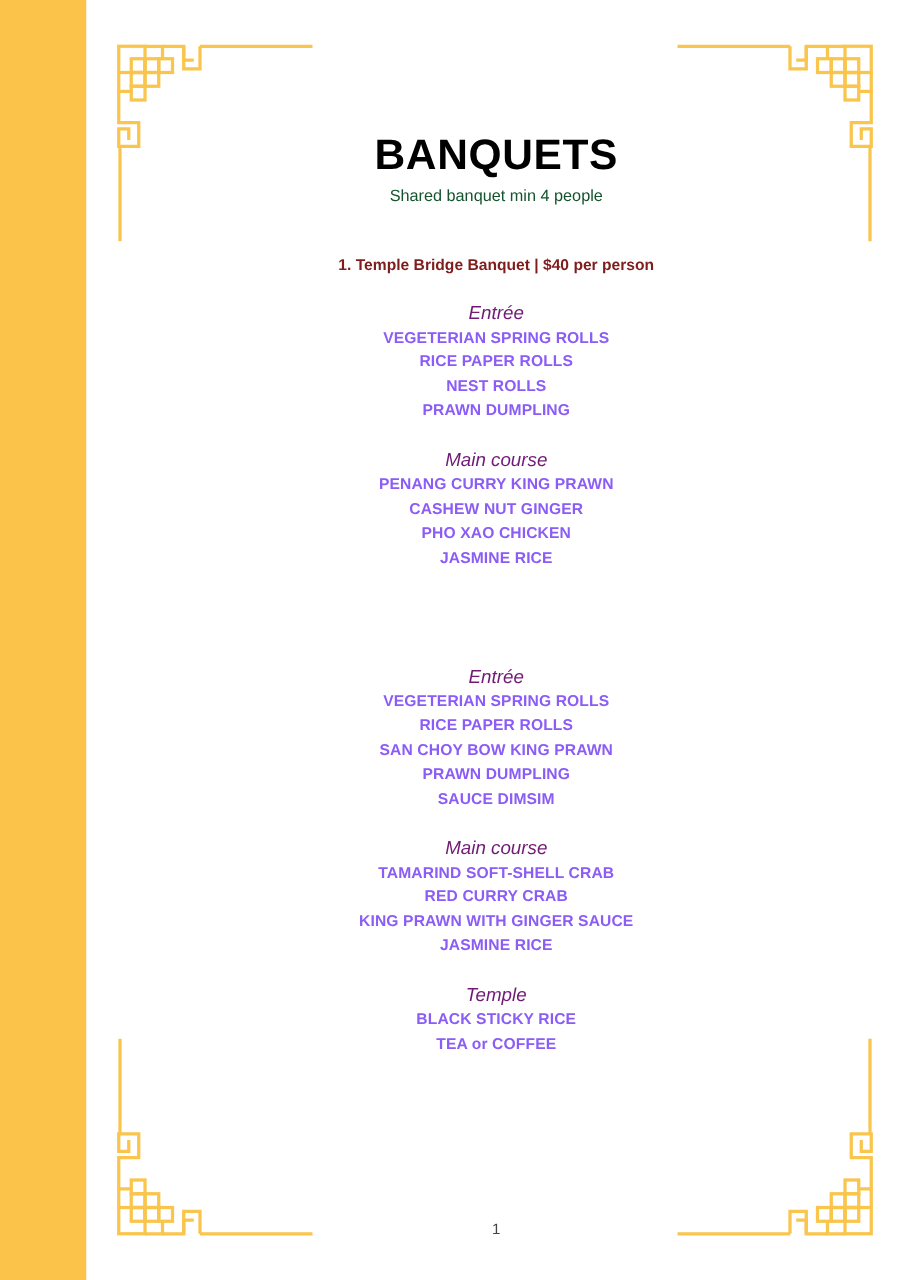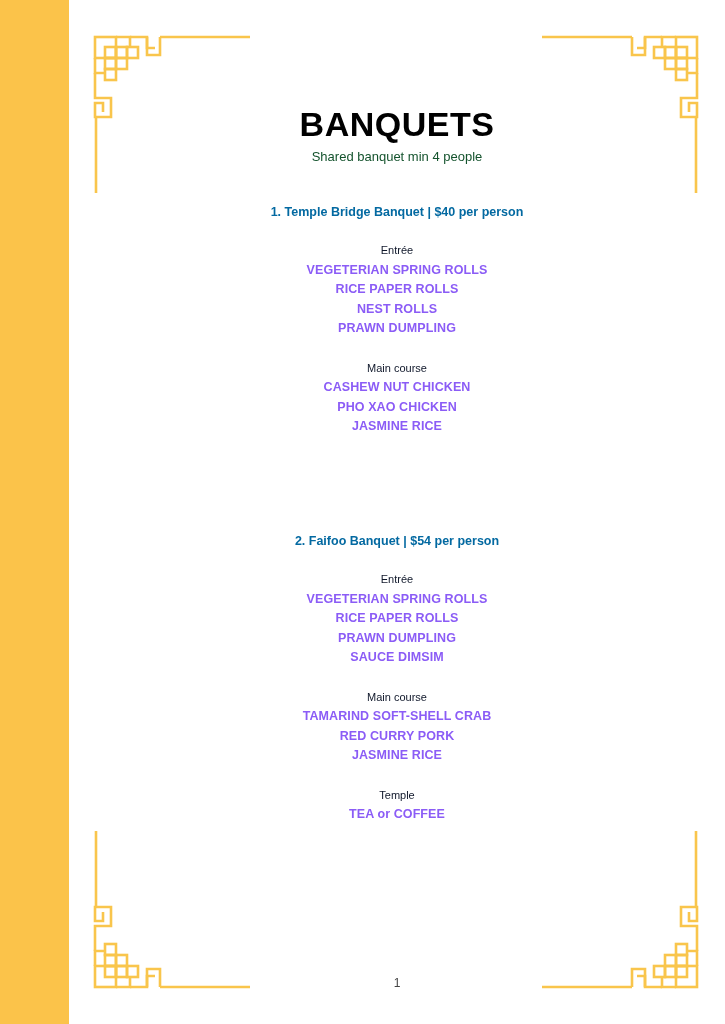--- a/index.html
+++ b/index.html
@@ -63,31 +63,32 @@
     }
     .banquet {
       position: absolute;
       left: 0; right: 0;
     }
     .banquet-1 { top: 203px; }
     .banquet-2 { top: 532px; }
     .banquet-heading {
       font-size: 12.5px;
       font-weight: 700;
-      color: #0369a1;
+      color: #7f1d1d;
       line-height: 18px;
       height: 18px;
       margin-bottom: 20px;
     }
     .section { margin-bottom: 20px; }
     .section-label {
-      font-size: 11px;
+      font-size: 15px;
       font-weight: 400;
-      color: #0f172a;
+      color: #701a75;
       line-height: 19.5px;
+      font-style: italic;
     }
     .item {
       font-size: 12.5px;
       font-weight: 700;
       color: #8b5cf6;
       line-height: 19.5px;
       letter-spacing: 0.1px;
     }
     .page-number {
       position: absolute;
@@ -205,44 +206,47 @@
     <div class="section">
       <div class="section-label">Entrée</div>
       <div class="item">VEGETERIAN SPRING ROLLS</div>
       <div class="item">RICE PAPER ROLLS</div>
       <div class="item">NEST ROLLS</div>
       <div class="item">PRAWN DUMPLING</div>
     </div>
 
     <div class="section">
       <div class="section-label">Main course</div>
-      <div class="item">CASHEW NUT CHICKEN</div>
+      <div class="item">PENANG CURRY KING PRAWN</div>
+      <div class="item">CASHEW NUT GINGER</div>
       <div class="item">PHO XAO CHICKEN</div>
       <div class="item">JASMINE RICE</div>
     </div>
   </div>
 
   <div class="banquet banquet-2">
-    <div class="banquet-heading">2. Faifoo Banquet | $54 per person</div>
 
     <div class="section">
       <div class="section-label">Entrée</div>
       <div class="item">VEGETERIAN SPRING ROLLS</div>
       <div class="item">RICE PAPER ROLLS</div>
+      <div class="item">SAN CHOY BOW KING PRAWN</div>
       <div class="item">PRAWN DUMPLING</div>
       <div class="item">SAUCE DIMSIM</div>
     </div>
 
     <div class="section">
       <div class="section-label">Main course</div>
       <div class="item">TAMARIND SOFT-SHELL CRAB</div>
-      <div class="item">RED CURRY PORK</div>
+      <div class="item">RED CURRY CRAB</div>
+      <div class="item">KING PRAWN WITH GINGER SAUCE</div>
       <div class="item">JASMINE RICE</div>
     </div>
 
     <div class="section">
       <div class="section-label">Temple</div>
+      <div class="item">BLACK STICKY RICE</div>
       <div class="item">TEA or COFFEE</div>
     </div>
   </div>
 
   <div class="page-number">1</div>
 </div>
 
 </body></html>

